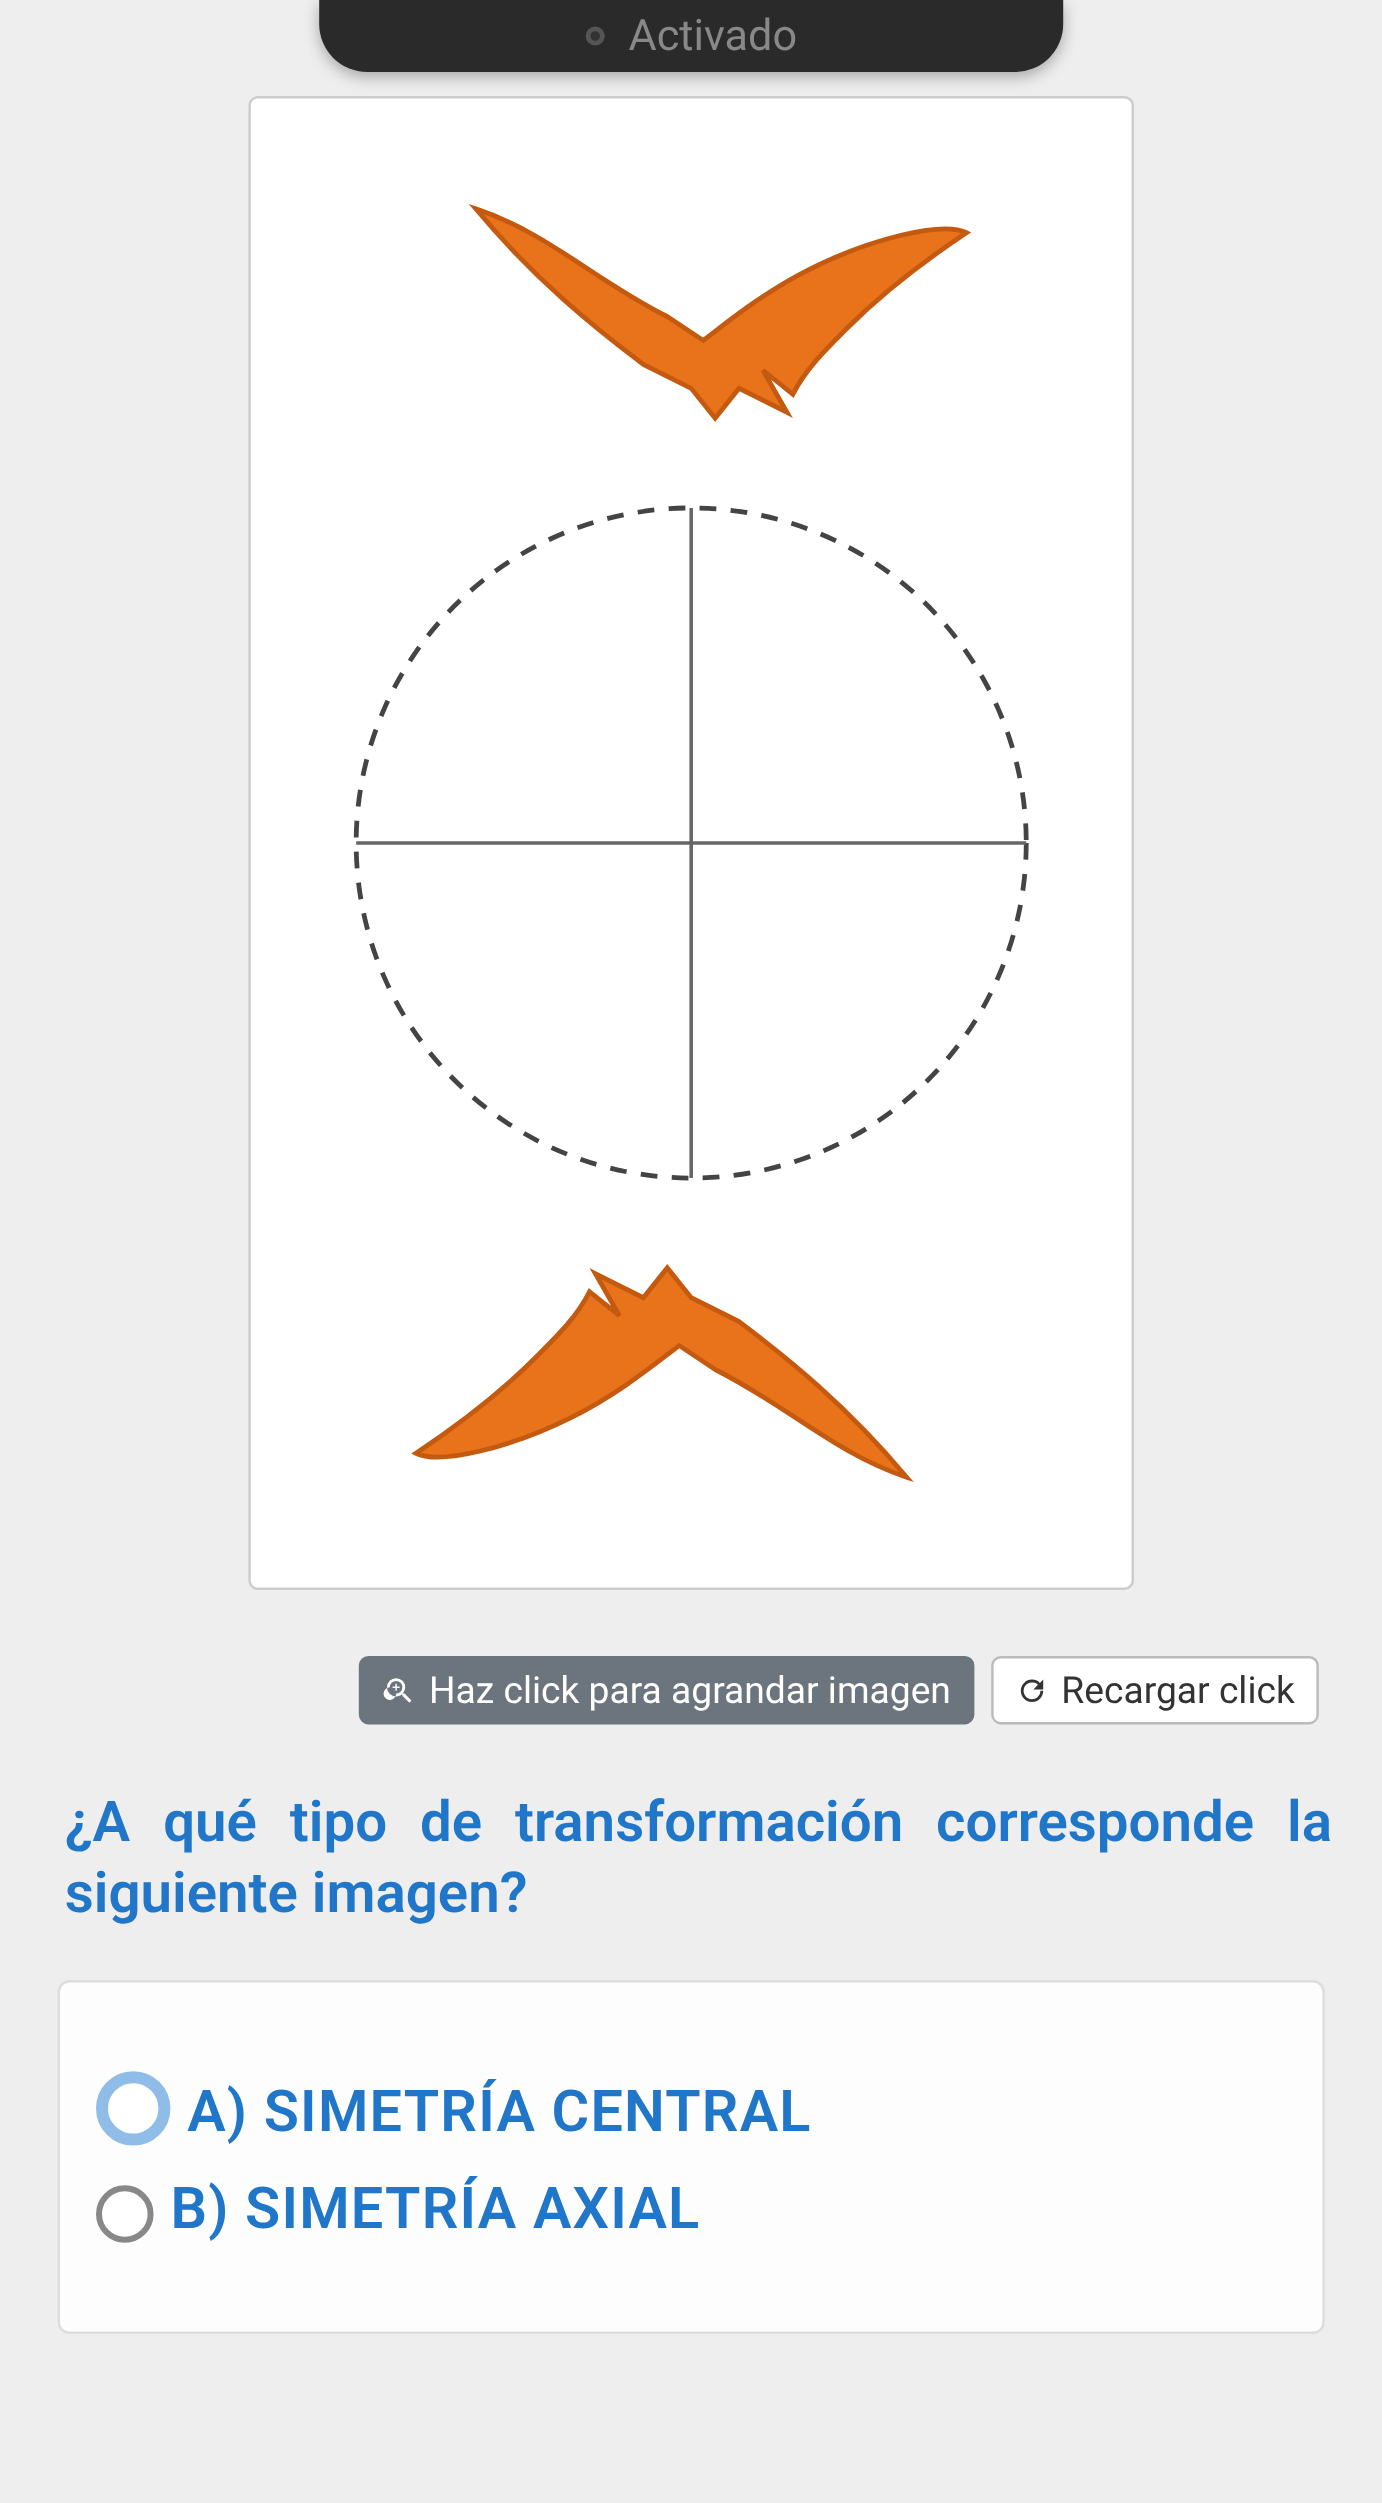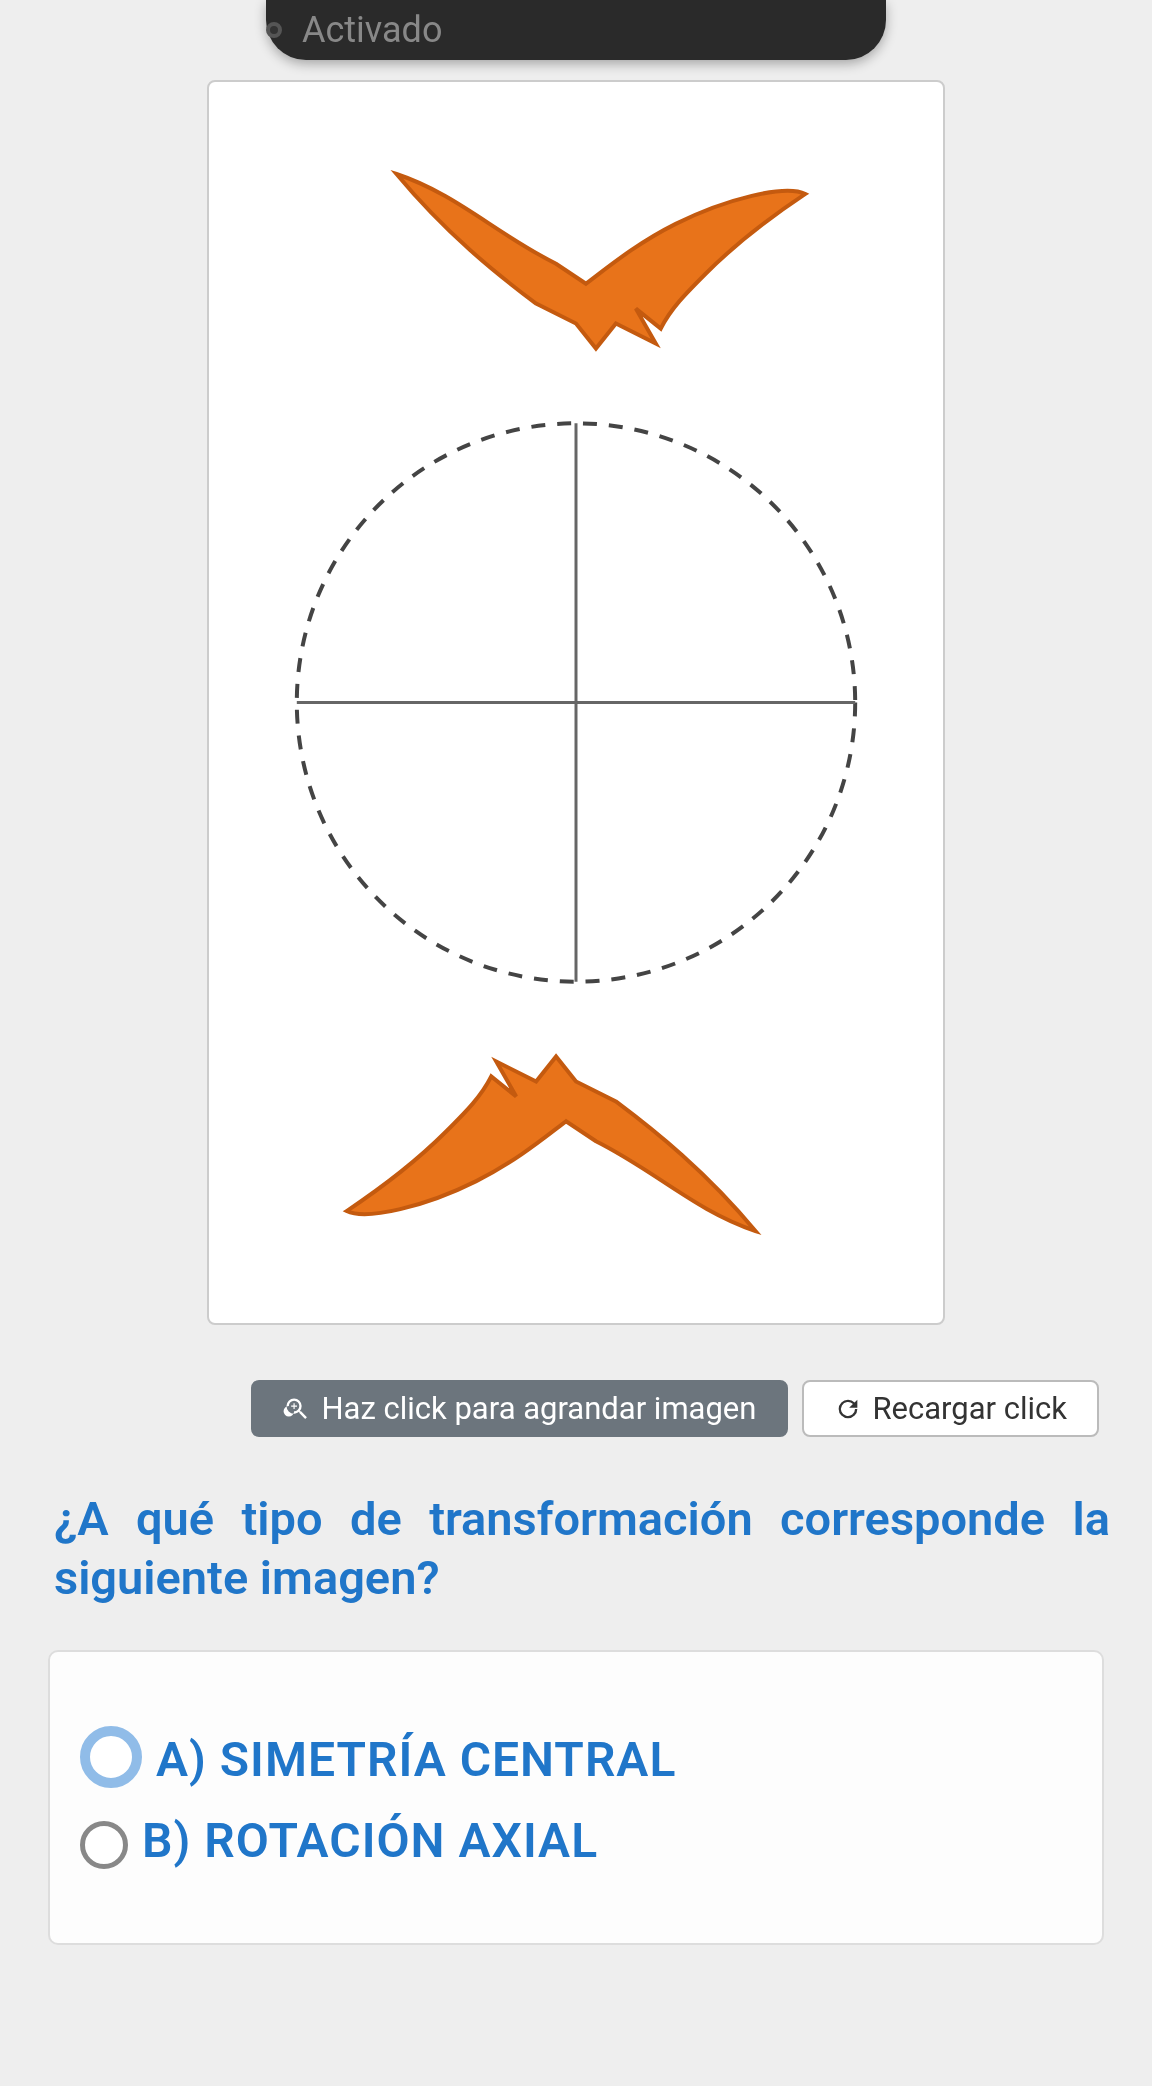--- a/index.html
+++ b/index.html
@@ -14,21 +14,21 @@
       position: absolute;
       top: 0;
       left: 50%;
       transform: translateX(-50%);
       width: 620px;
       height: 60px;
       background: #2a2a2a;
       border-radius: 0 0 40px 40px;
       display: flex;
       align-items: center;
-      justify-content: flex-start;
+      justify-content: center;
       gap: 20px;
       color: #888;
       font-size: 36px;
       box-shadow: 0 4px 12px rgba(0,0,0,0.3);
     }
     .toggle-dot {
       width: 16px;
       height: 16px;
       border-radius: 50%;
       background: #333;
@@ -56,21 +56,21 @@
       position: absolute;
       top: 1380px;
       right: 53px;
       display: flex;
       gap: 14px;
     }
     .btn {
       display: flex;
       align-items: center;
       gap: 10px;
-      padding: 8px 30px;
+      padding: 8px 18px;
       border-radius: 8px;
       font-size: 31px;
       cursor: pointer;
       border: 2px solid;
     }
     .btn-gray {
       background: #6c757d;
       color: #fff;
       border-color: #6c757d;
     }
@@ -197,15 +197,15 @@
 
 <div class="question">¿A qué tipo de transformación corresponde la siguiente imagen?</div>
 
 <div class="options-card">
   <div class="option">
     <span class="radio radio-focus"></span>
     <span class="option-label">A) SIMETRÍA CENTRAL</span>
   </div>
   <div class="option">
     <span class="radio radio-unchecked"></span>
-    <span class="option-label">B) ROTACIÓN AXIAL</span>
+    <span class="option-label">B) SIMETRÍA AXIAL</span>
   </div>
 </div>
 
 </body></html>

